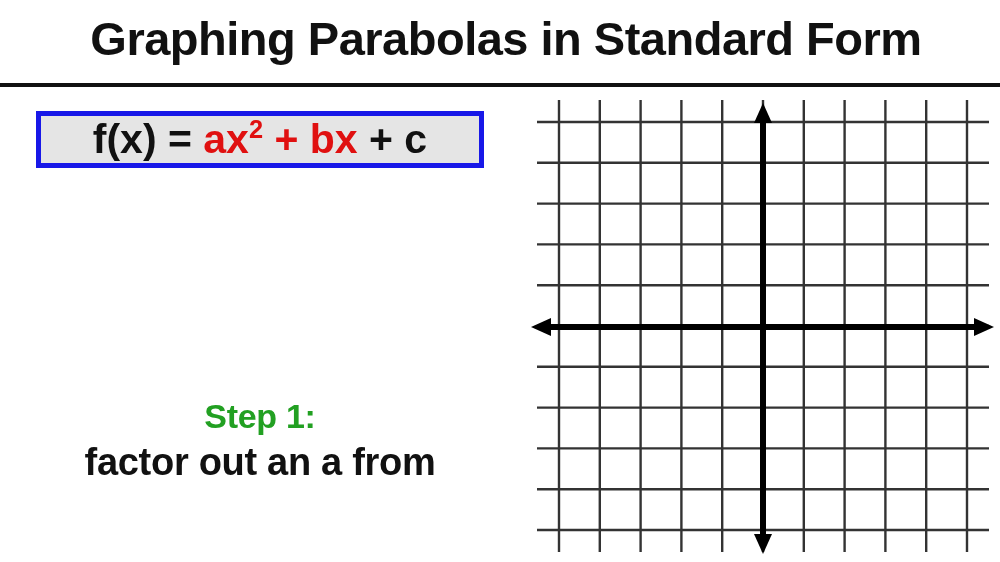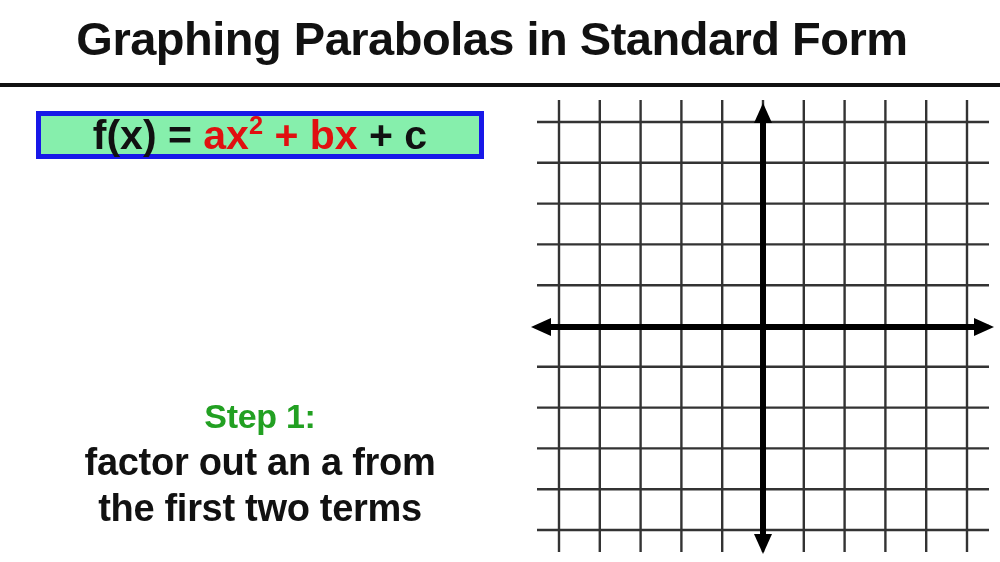--- a/index.html
+++ b/index.html
@@ -11,21 +11,21 @@
     height: 562px;
     background: #ffffff;
     font-family: "Liberation Sans", sans-serif;
     overflow: hidden;
     position: relative;
   }
 
   
   #slide-title {
     position: absolute;
-    left: 0;
+    left: 14px;
     top: 8px;
     width: 984px;
     text-align: center;
     font-family: "Liberation Sans", sans-serif;
     font-size: 47px;
     font-weight: bold;
     color: #111111;
     letter-spacing: -0.5px;
     line-height: 62px;
     white-space: nowrap;
@@ -38,23 +38,23 @@
     height: 4px;
     background: #111111;
   }
 
   
   #formula-box {
     position: absolute;
     left: 36px;
     top: 111px;
     width: 448px;
-    height: 48px;
+    height: 57px;
     border: 5px solid #1818e8;
-    background: #86efac;
+    background: #e5e5e5;
     box-sizing: border-box;
     display: flex;
     align-items: center;
     justify-content: center;
   }
   #formula-line {
     font-family: "Liberation Sans", sans-serif;
     font-size: 41px;
     font-weight: bold;
     color: #111111;
@@ -118,21 +118,20 @@
 
 <div id="title-rule"></div>
 
 <div id="formula-box">
   <div id="formula-line"><span>f(x) = </span><span class="red">ax</span><sup class="red">2</sup><span class="red"> + bx</span><span> + c</span></div>
 </div>
 
 <div id="step-block">
   <span id="step-label">Step 1:</span>
   <span class="step-line">factor out an a from</span>
-  <span class="step-line">the first two terms</span>
 </div>
 
 <div id="graph-panel">
   <svg id="graph-svg" width="475" height="472" viewBox="0 0 475 472">
     <g id="grid-lines">
         <line x1="34" y1="10" x2="34" y2="462" stroke="#333333" stroke-width="2.4"></line>
         <line x1="74.8" y1="10" x2="74.8" y2="462" stroke="#333333" stroke-width="2.4"></line>
         <line x1="115.6" y1="10" x2="115.6" y2="462" stroke="#333333" stroke-width="2.4"></line>
         <line x1="156.39999999999998" y1="10" x2="156.39999999999998" y2="462" stroke="#333333" stroke-width="2.4"></line>
         <line x1="197.2" y1="10" x2="197.2" y2="462" stroke="#333333" stroke-width="2.4"></line>

